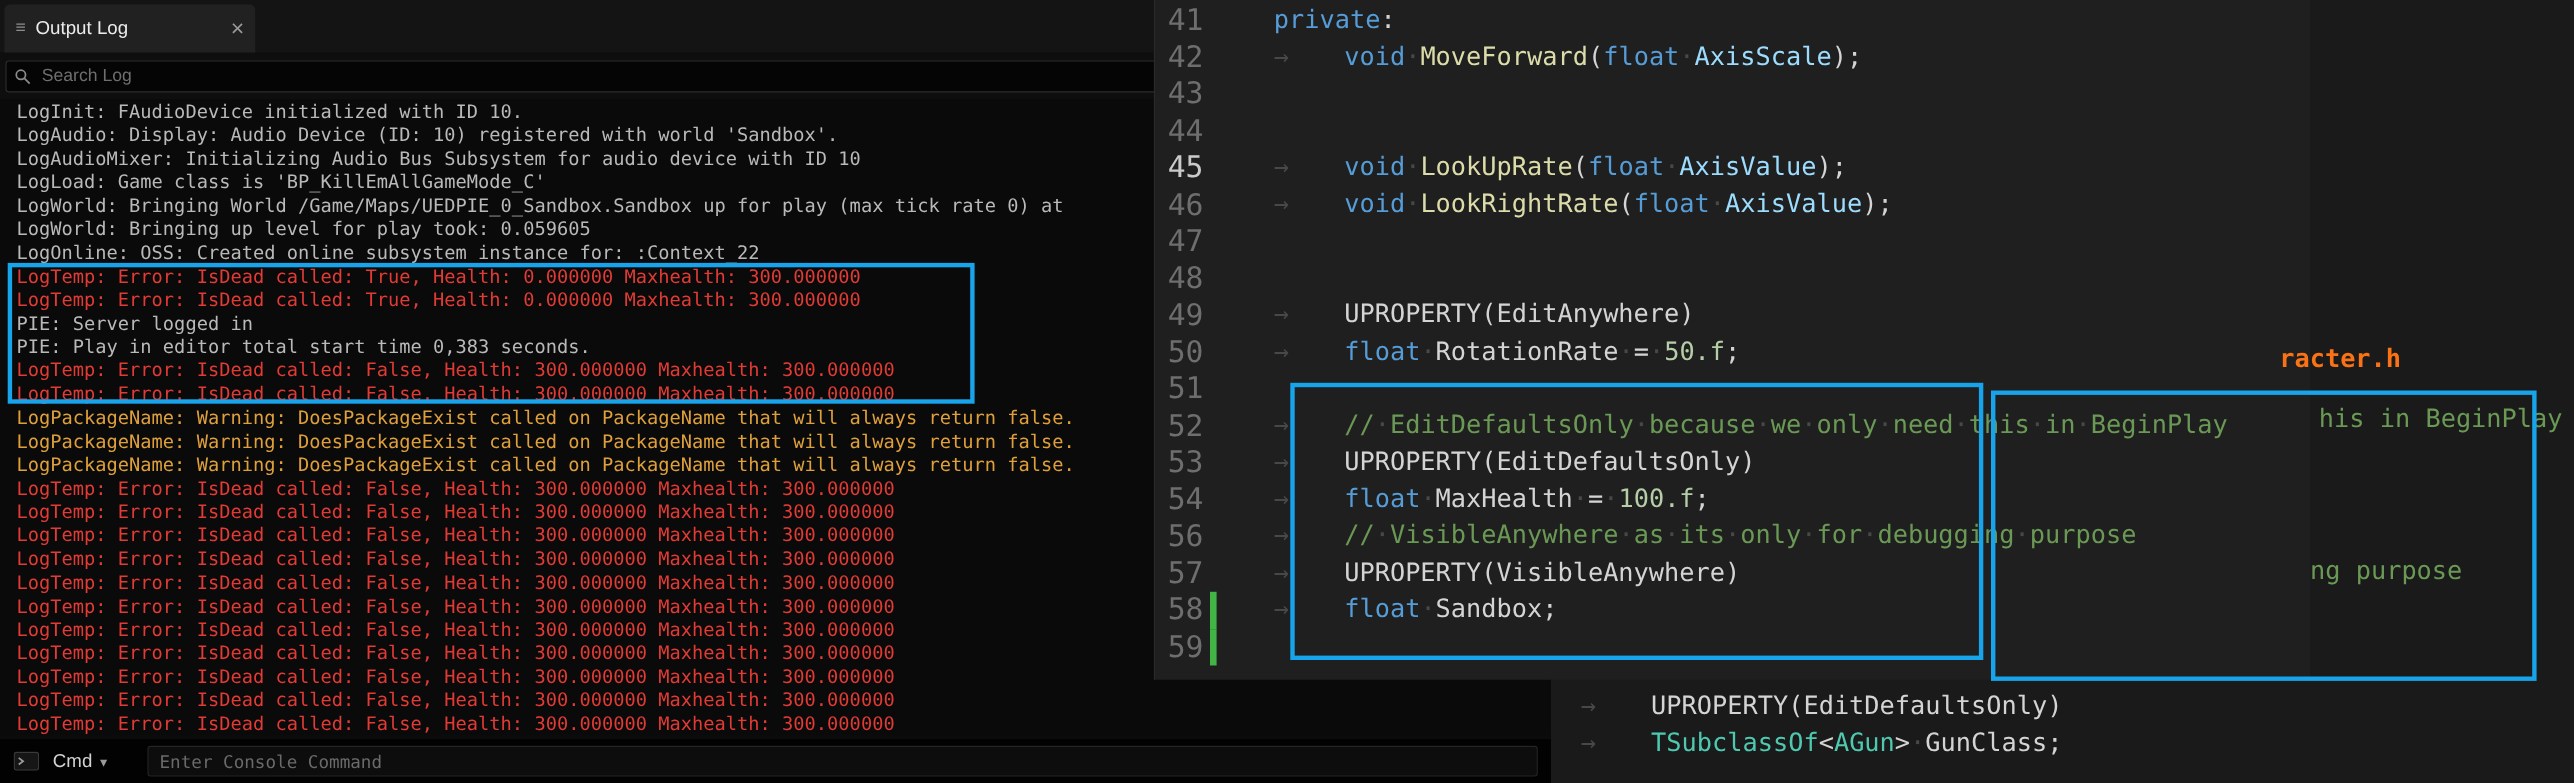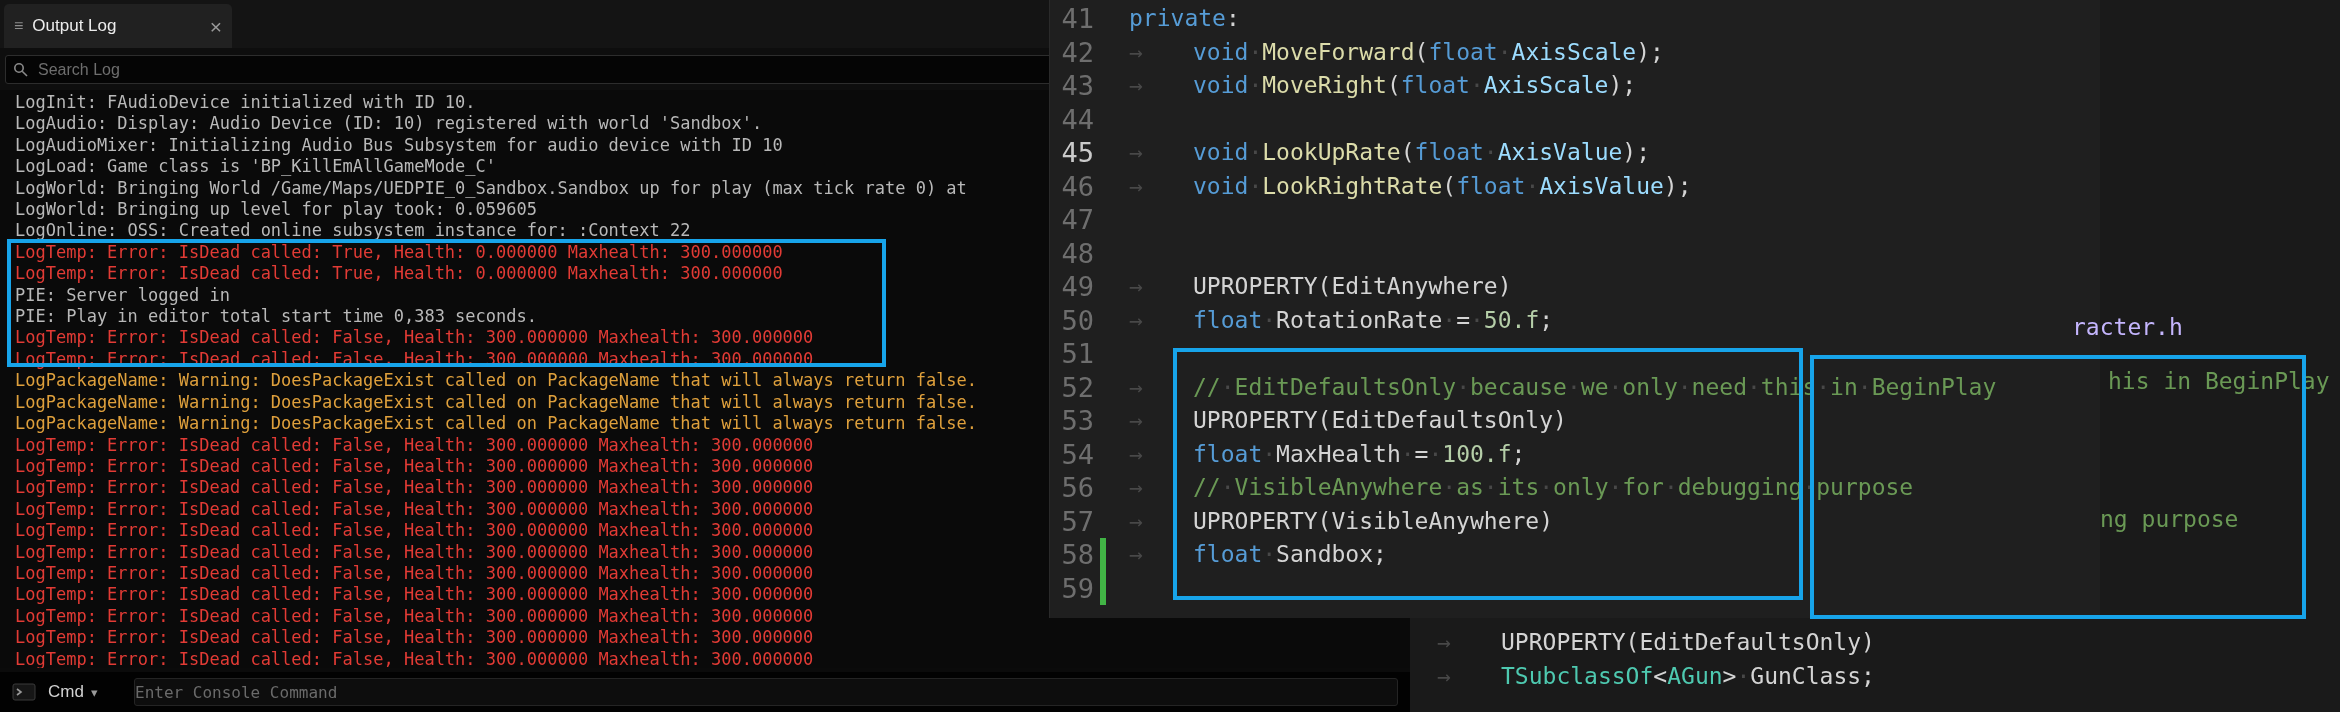--- a/index.html
+++ b/index.html
@@ -38,46 +38,46 @@
   .log-line.error   { color:var(--err,#e23b35); }
   .log-line.warning { color:var(--warn,#dfa03c); }
   .console-bar { position:absolute; left:0; top:672px; width:100%; height:40px; background:#020202;
     display:flex; align-items:center; }
   .console-icon { margin-left:12px; }
   .cmd { margin-left:12px; color:#d2d2d2; font-family:"Liberation Sans", sans-serif;
     font-size:17px; cursor:pointer; display:flex; align-items:center; }
   .cmd .chev { color:#9a9a9a; font-size:13px; margin-left:7px; }
   .console-input { position:absolute; left:134px; top:6px; width:1264px; height:28px;
     background:#0d0d0d; border:1px solid #242424; border-radius:3px; color:#cccccc;
-    font-family:"DejaVu Sans Mono", monospace; font-size:16px; outline:none; }
+    font-family:"DejaVu Sans Mono", monospace; font-size:16px; padding-left:10px; outline:none; }
   .console-input::placeholder { color:#6a6a6a; }
 
   
   .editor { position:absolute; left:1049px; top:0; width:1051px; height:618px;
     background:#1f1f1f; z-index:3; overflow:hidden; border-left:1px solid #2a2a2a;
     padding-top:2px; }
   .code-row { display:flex; height:33.5px; line-height:33.5px; font-size:23px; white-space:pre; }
   .ln { width:44px; flex:none; text-align:right; color:#6e6e6e; font-size:27px; }
   .git { width:6px; flex:none; margin-left:6px; }
   .git.on { background:#41b445; }
   .ln.active { color:#cacaca; }
-  .code-content { margin-left:23px; }
+  .code-content { margin-left:52px; }
   .tab-ws { display:inline-block; width:64px; color:#484848; }
   .ws { color:#484848; }
   .tk-kw { color:#569cd6; }
   .tk-fn { color:#dcdcaa; }
   .tk-id { color:#9cdcfe; }
   .tk-pl { color:#d4d4d4; }
   .tk-cm { color:#6a9955; }
   .tk-num { color:#b5cea8; }
   .tk-ty { color:#4ec9b0; }
 
   
   .frag { position:absolute; z-index:4; font-size:23px; white-space:pre; }
-  .frag-tab { left:2072px; top:314px; color:#c4b5fd; font-weight:normal; }
+  .frag-tab { left:2072px; top:314px; color:#f97316; font-weight:bold; }
   .frag-c1 { left:2108px; top:368px; color:#6a9955; }
   .frag-c2 { left:2100px; top:506px; color:#6a9955;text-align:center; }
 
   
   .ann { position:absolute; z-index:6; border:4px solid var(--ann,#17a4ea); pointer-events:none; }
   .ann-a { left:7px;    top:239px; width:879px; height:128px; }
   .ann-b { left:1173px; top:348px; width:630px; height:252px; }
   .ann-c { left:1810px; top:355px; width:496px; height:264px; }
 </style>
 </head>
@@ -118,21 +118,21 @@
         <span class="chev">▾</span>
       </span>
       <input class="console-input" type="text" placeholder="Enter Console Command" style="">
     </div>
   </div>
 
   <div class="editor">
     <div id="code-lines">
         <div class="code-row"><div class="ln">41</div><div class="git"></div><div class="code-content"><span class="tk-kw">private</span><span class="tk-pl">:</span></div></div>
         <div class="code-row"><div class="ln">42</div><div class="git"></div><div class="code-content"><span class="tab-ws">→</span><span class="tk-kw">void</span><span class="ws">·</span><span class="tk-fn">MoveForward</span><span class="tk-pl">(</span><span class="tk-kw">float</span><span class="ws">·</span><span class="tk-id">AxisScale</span><span class="tk-pl">);</span></div></div>
-        <div class="code-row"><div class="ln">43</div><div class="git"></div><div class="code-content"><span class="tab-ws">→</span><span class="tk-kw">void</span><span class="ws">·</span><span class="tk-fn">MoveRight</span><span class="tk-pl">(</span><span class="tk-kw">float</span><span class="ws">·</span><span class="tk-id">AxisScale</span><span class="tk-pl">);</span></div></div>
+        <div class="code-row"><div class="ln">43</div><div class="git"></div></div>
         <div class="code-row"><div class="ln">44</div><div class="git"></div><div class="code-content"></div></div>
         <div class="code-row"><div class="ln active">45</div><div class="git"></div><div class="code-content"><span class="tab-ws">→</span><span class="tk-kw">void</span><span class="ws">·</span><span class="tk-fn">LookUpRate</span><span class="tk-pl">(</span><span class="tk-kw">float</span><span class="ws">·</span><span class="tk-id">AxisValue</span><span class="tk-pl">);</span></div></div>
         <div class="code-row"><div class="ln">46</div><div class="git"></div><div class="code-content"><span class="tab-ws">→</span><span class="tk-kw">void</span><span class="ws">·</span><span class="tk-fn">LookRightRate</span><span class="tk-pl">(</span><span class="tk-kw">float</span><span class="ws">·</span><span class="tk-id">AxisValue</span><span class="tk-pl">);</span></div></div>
         <div class="code-row"><div class="ln">47</div><div class="git"></div><div class="code-content"></div></div>
         <div class="code-row"><div class="ln">48</div><div class="git"></div><div class="code-content"></div></div>
         <div class="code-row"><div class="ln">49</div><div class="git"></div><div class="code-content"><span class="tab-ws">→</span><span class="tk-pl">UPROPERTY(EditAnywhere)</span></div></div>
         <div class="code-row"><div class="ln">50</div><div class="git"></div><div class="code-content"><span class="tab-ws">→</span><span class="tk-kw">float</span><span class="ws">·</span><span class="tk-pl">RotationRate</span><span class="ws">·</span><span class="tk-pl">=</span><span class="ws">·</span><span class="tk-num">50.f</span><span class="tk-pl">;</span></div></div>
         <div class="code-row"><div class="ln">51</div><div class="git"></div><div class="code-content"></div></div>
         <div class="code-row"><div class="ln">52</div><div class="git"></div><div class="code-content"><span class="tab-ws">→</span><span class="tk-cm">//</span><span class="ws">·</span><span class="tk-cm">EditDefaultsOnly</span><span class="ws">·</span><span class="tk-cm">because</span><span class="ws">·</span><span class="tk-cm">we</span><span class="ws">·</span><span class="tk-cm">only</span><span class="ws">·</span><span class="tk-cm">need</span><span class="ws">·</span><span class="tk-cm">this</span><span class="ws">·</span><span class="tk-cm">in</span><span class="ws">·</span><span class="tk-cm">BeginPlay</span></div></div>
         <div class="code-row"><div class="ln">53</div><div class="git"></div><div class="code-content"><span class="tab-ws">→</span><span class="tk-pl">UPROPERTY(EditDefaultsOnly)</span></div></div>

